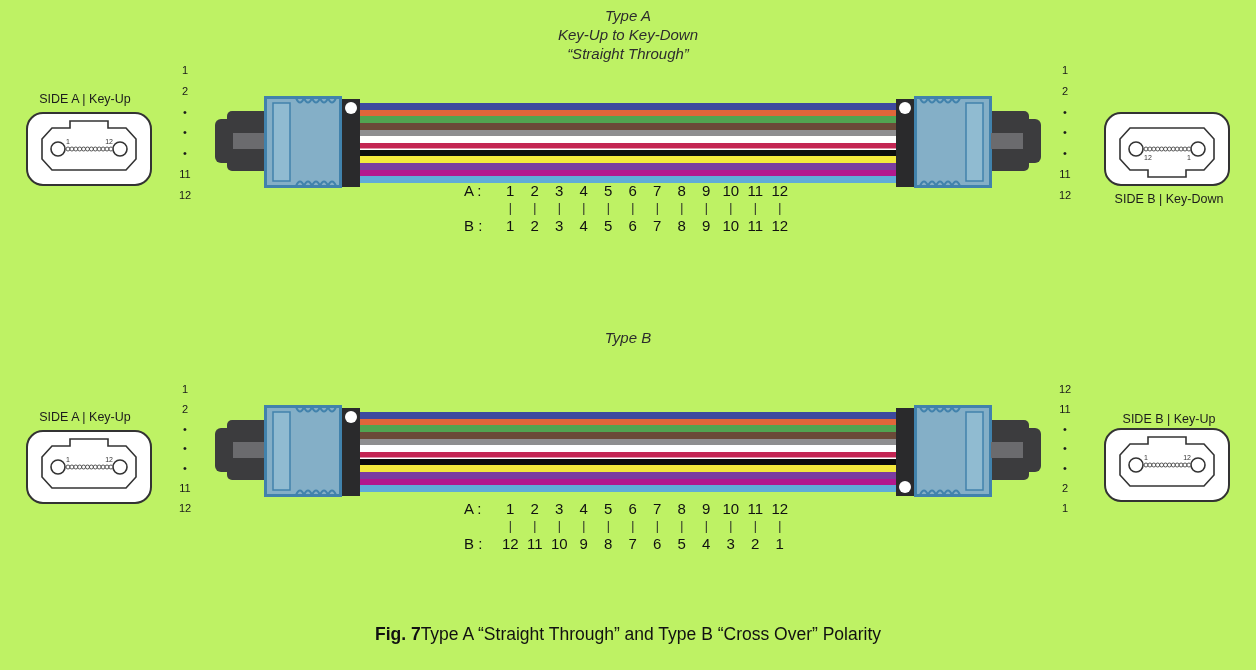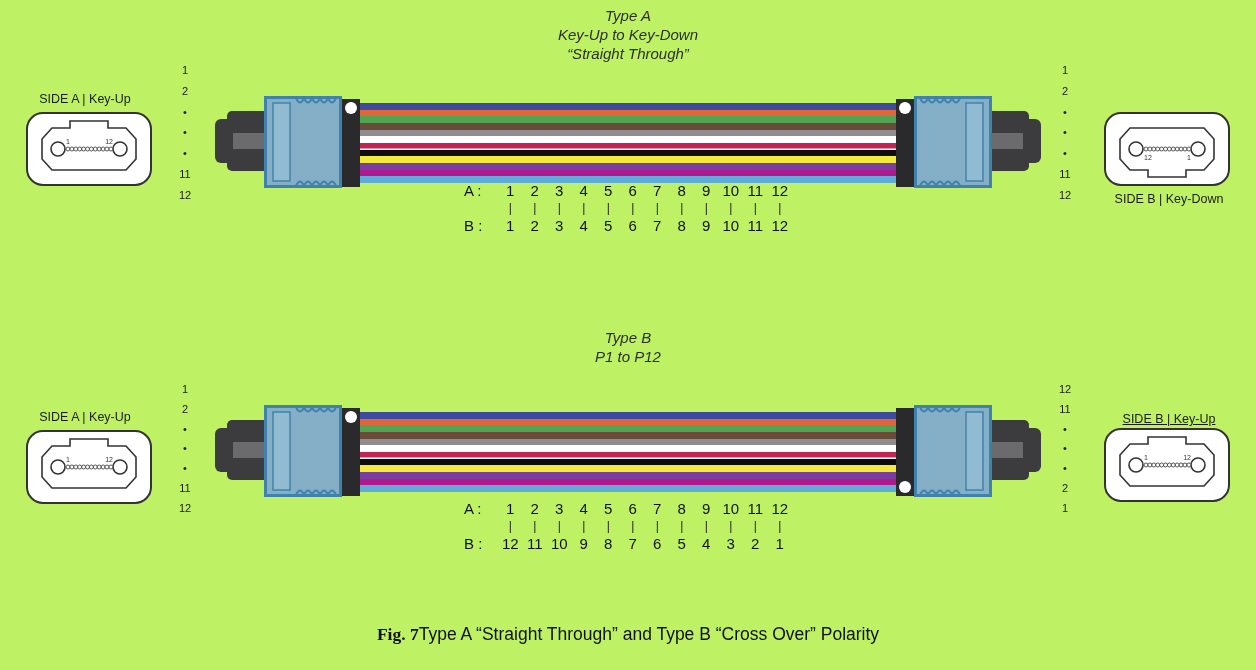--- a/index.html
+++ b/index.html
@@ -26,21 +26,21 @@
   .housing{position:absolute;z-index:3;}
   .housing.flip{transform:scaleX(-1);}
   .face{position:absolute;}
   .map-block{position:absolute;left:0;right:0;display:flex;flex-direction:column;align-items:center;}
   .map-row{display:flex;align-items:center;height:20px;font-size:15px;color:#111;}
   .map-row.links{height:15px;font-size:12px;color:#222;}
   .map-label{width:34px;text-align:left;font-size:15px;}
   .map-cells{display:flex;}
   .map-cells span{width:24.5px;text-align:center;}
   .caption{position:absolute;left:0;right:0;text-align:center;font-size:17.5px;color:#111;}
-  .caption .fig{font-weight:bold;font-family:Liberation Serif, serif;}
+  .caption .fig{font-weight:bold;}
 </style>
 </head>
 <body>
 
 <div class="page">
 
   <div class="group">
     <div class="title" style="top:6px;">
         <span>Type A</span>
         <span>Key-Up to Key-Down</span>
@@ -205,21 +205,20 @@
             <span>11</span>
             <span>12</span>
           </span>
       </div>
     </div>
   </div>
 
   <div class="group">
     <div class="title" style="top:328px;">
         <span>Type B</span>
-        <span>P1 to P12</span>
       </div>
 
     <div class="face-label" style="left:10px;top:410px;width:150px;">SIDE A | Key-Up</div>
     <svg class="face" style="left:24px;top:428px;" width="130" height="78" viewBox="0 0 130 78">
       <rect x="3" y="3" width="124" height="72" rx="16" fill="#fff" stroke="#333" stroke-width="2"></rect>
       <path d="M18,29 L28,18 H46 V11 H84 V18 H102 L112,29 V49 L102,60 H28 L18,49 Z" fill="#fff" stroke="#333" stroke-width="1.6"></path>
       <circle cx="34" cy="39" r="7" fill="#fff" stroke="#333" stroke-width="1.6"></circle>
       <circle cx="96" cy="39" r="7" fill="#fff" stroke="#333" stroke-width="1.6"></circle>
       <g fill="#fff" stroke="#444" stroke-width="0.9">
         <circle cx="44" cy="39" r="2"></circle>
@@ -291,21 +290,21 @@
     <div class="side-col" style="left:1052px;top:384px;width:26px;height:130px;">
         <span>12</span>
         <span>11</span>
         <span>•</span>
         <span>•</span>
         <span>•</span>
         <span>2</span>
         <span>1</span>
       </div>
 
-    <div class="face-label" style="left:1094px;top:412px;width:150px;text-decoration:underline;">SIDE B | Key-Up</div>
+    <div class="face-label" style="left:1094px;top:412px;width:150px;">SIDE B | Key-Up</div>
     <svg class="face" style="left:1102px;top:426px;" width="130" height="78" viewBox="0 0 130 78">
       <rect x="3" y="3" width="124" height="72" rx="16" fill="#fff" stroke="#333" stroke-width="2"></rect>
       <path d="M18,29 L28,18 H46 V11 H84 V18 H102 L112,29 V49 L102,60 H28 L18,49 Z" fill="#fff" stroke="#333" stroke-width="1.6"></path>
       <circle cx="34" cy="39" r="7" fill="#fff" stroke="#333" stroke-width="1.6"></circle>
       <circle cx="96" cy="39" r="7" fill="#fff" stroke="#333" stroke-width="1.6"></circle>
       <g fill="#fff" stroke="#444" stroke-width="0.9">
         <circle cx="44" cy="39" r="2"></circle>
           <circle cx="47.9" cy="39" r="2"></circle>
           <circle cx="51.8" cy="39" r="2"></circle>
           <circle cx="55.7" cy="39" r="2"></circle>

